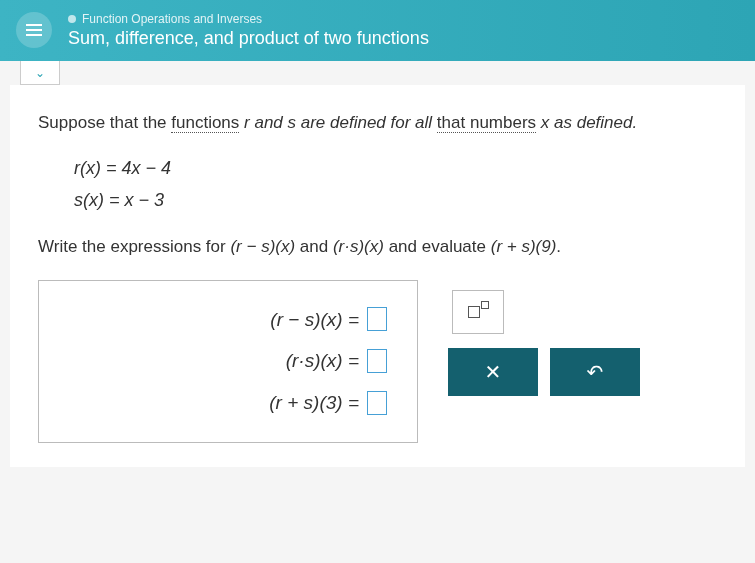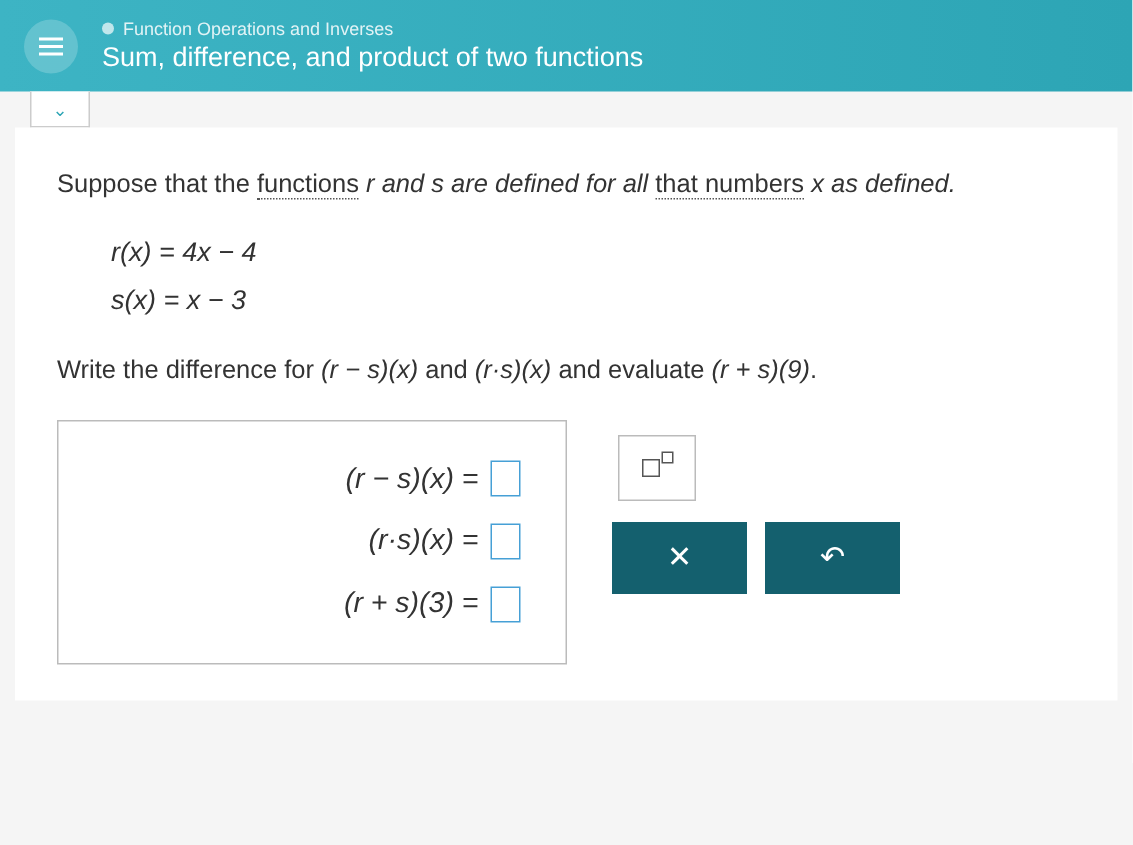--- a/index.html
+++ b/index.html
@@ -8,21 +8,20 @@
       background: #f5f5f5;
       width: 755px;
       height: 563px;
       overflow: hidden;
     }
     .header {
       background: linear-gradient(to right, #3db4c4, #2da5b5);
       color: white;
       padding: 12px 16px;
       display: flex;
-      align-items: center;
       gap: 16px;
     }
     .menu-btn {
       background: rgba(255,255,255,0.2);
       border-radius: 50%;
       width: 36px;
       height: 36px;
       display: flex;
       align-items: center;
       justify-content: center;
@@ -94,21 +93,21 @@
     }
     .instruction { margin-bottom: 18px; }
     .bottom-row {
       display: flex;
       gap: 30px;
       align-items: flex-start;
     }
     .answer-box {
       border: 1px solid #bbb;
       padding: 18px 30px 18px 30px;
-      width: 340px;
+      width: 380px;
       font-style: italic;
       font-size: 19px;
       line-height: 2.2;
     }
     .answer-line {
       display: flex;
       align-items: center;
       justify-content: flex-end;
       gap: 8px;
     }
@@ -193,21 +192,21 @@
   <div class="prompt">
     <span>Suppose that the </span><span class="dotted-link">functions</span><span class="italic"> r and s are defined for all </span><span class="dotted-link">that numbers</span><span class="italic"> x as defined.</span>
   </div>
 
   <div class="defs">
     <div>r(x) = 4x − 4</div>
     <div>s(x) = x − 3</div>
   </div>
 
   <div class="instruction">
-    <span>Write the difference for </span><span class="italic">(r − s)(x)</span><span> and </span><span class="italic">(r·s)(x)</span><span> and evaluate </span><span class="italic">(r + s)(9)</span><span>.</span>
+    <span>Write the expressions for </span><span class="italic">(r − s)(x)</span><span> and </span><span class="italic">(r·s)(x)</span><span> and evaluate </span><span class="italic">(r + s)(9)</span><span>.</span>
   </div>
 
   <div class="bottom-row">
     <div class="answer-box">
       <div class="answer-line">
         <span>(r − s)(x) =</span>
         <span class="input-slot"></span>
       </div>
       <div class="answer-line">
         <span>(r·s)(x) =</span>

